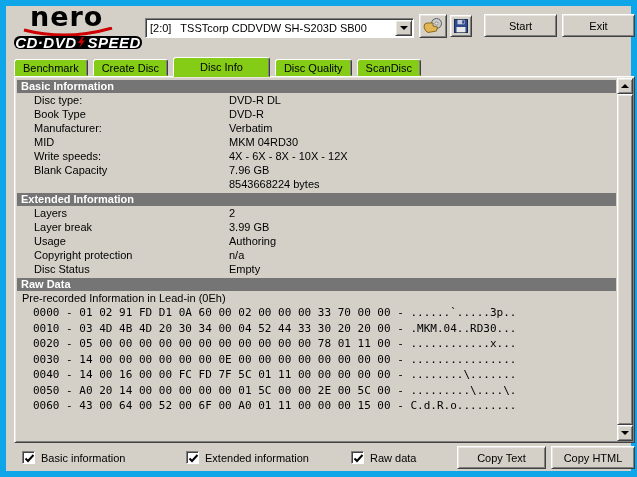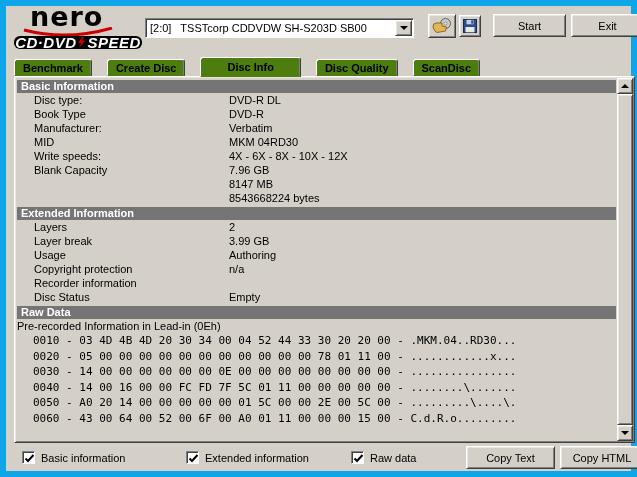--- a/index.html
+++ b/index.html
@@ -28,49 +28,49 @@
   .combo { position: absolute; left: 139px; top: 12px; width: 269px; height: 20px; background: #fff; }
   .combo-text { position: absolute; left: 4px; top: 2px; right: 20px; white-space: pre;
                 overflow: hidden; line-height: 14px; }
   .combo-btn { position: absolute; top: 1px; right: 1px; width: 17px; bottom: 1px;
                display: flex; align-items: center; justify-content: center; cursor: default; }
   .arr-down { width: 0; height: 0; border-left: 4px solid transparent; border-right: 4px solid transparent;
               border-top: 4px solid #000; }
   .arr-up   { width: 0; height: 0; border-left: 4px solid transparent; border-right: 4px solid transparent;
               border-bottom: 4px solid #000; }
 
-  button { font-family: "Liberation Sans", sans-serif; font-size: 11px; color: #000; cursor: default; margin-left: 9px; }
+  button { font-family: "Liberation Sans", sans-serif; font-size: 11px; color: #000; cursor: default; }
   .tool-btn { position: absolute; display: flex; align-items: center; justify-content: center; }
   .tool-btn.t1 { left: 413px; top: 8px;  width: 28px; height: 24px; }
   .tool-btn.t2 { left: 444px; top: 9px;  width: 22px; height: 22px; }
   .push-btn { text-align: center; }
   .start-btn { position: absolute; left: 478px; top: 8px; width: 73px; height: 23px; }
   .exit-btn  { position: absolute; left: 556px; top: 8px; width: 73px; height: 23px; }
 
   
   .tabs { position: absolute; left: 8px; top: 51px; height: 19px; display: flex; align-items: flex-end; z-index: 5; }
-  .tab { height: 17px; line-height: 16px; padding: 0 8px; background: #4d7c0f;
+  .tab { height: 17px; line-height: 16px; padding: 0 8px; background: #84cc16;
          border: 1px solid; border-color: #ffffff #404040 transparent #ffffff;
-         box-shadow: inset -1px 0 0 #808080; border-radius: 3px 3px 0 0; margin-right: 15px; font-weight: bold; }
+         box-shadow: inset -1px 0 0 #808080; border-radius: 3px 3px 0 0; margin-right: 5px; }
   .tab.selected { height: 20px; line-height: 19px; padding: 0 26px; margin-bottom: -1px; z-index: 6; position: relative; }
 
   
   .page { position: absolute; left: 8px; top: 70px; width: 621px; height: 367px; z-index: 1; }
   .content { position: absolute; left: 2px; top: 2px; right: 18px; bottom: 2px;
              background: #d4d0c8; overflow: hidden; padding-top: 1px; }
 
   .sec-hdr { height: 13px; line-height: 13px; background: #757575; color: #fff;
              font-weight: bold; padding-left: 4px; }
   .sec-hdr.gap { margin-top: 2px; }
 
   .info-row { position: relative; height: 14px; line-height: 14px; }
   .info-row .lbl { position: absolute; left: 17px; white-space: nowrap; }
   .info-row .val { position: absolute; left: 212px; white-space: nowrap; }
 
-  .raw-sub { height: 14px; line-height: 14px; }
+  .raw-sub { height: 14px; line-height: 14px; padding-left: 5px; }
   .hex { padding-left: 16px; font-family: "DejaVu Sans Mono", monospace; font-size: 11px; }
   .hex-line { height: 15.5px; line-height: 15.5px; white-space: pre; }
 
   
   .scrollbar { position: absolute; top: 1px; right: 1px; bottom: 1px; width: 16px; background: #ece9e2; }
   .sb-btn { position: absolute; left: 0; width: 16px; height: 16px;
             display: flex; align-items: center; justify-content: center; }
   .sb-btn.up { top: 0; } .sb-btn.down { bottom: 0; }
   .sb-thumb { position: absolute; left: 0; top: 16px; bottom: 16px; width: 16px; }
 
@@ -162,24 +162,20 @@
       <div class="info-row">
         <span class="lbl">Write speeds:</span>
         <span class="val">4X - 6X - 8X - 10X - 12X</span>
       </div>
       <div class="info-row">
         <span class="lbl">Blank Capacity</span>
         <span class="val">7.96 GB</span>
       </div>
       <div class="info-row">
         <span class="lbl"></span>
-        <span class="val">8147 MB</span>
-      </div>
-      <div class="info-row">
-        <span class="lbl"></span>
         <span class="val">8543668224 bytes</span>
       </div>
 
       <div class="sec-hdr gap">Extended Information</div>
 
       <div class="info-row">
         <span class="lbl">Layers</span>
         <span class="val">2</span>
       </div>
       <div class="info-row">
@@ -188,32 +184,29 @@
       </div>
       <div class="info-row">
         <span class="lbl">Usage</span>
         <span class="val">Authoring</span>
       </div>
       <div class="info-row">
         <span class="lbl">Copyright protection</span>
         <span class="val">n/a</span>
       </div>
       <div class="info-row">
-        <span class="lbl">Recorder information</span>
-        <span class="val"></span>
-      </div>
-      <div class="info-row">
         <span class="lbl">Disc Status</span>
         <span class="val">Empty</span>
       </div>
 
       <div class="sec-hdr gap">Raw Data</div>
       <div class="raw-sub">Pre-recorded Information in Lead-in (0Eh)</div>
 
       <div class="hex">
+        <div class="hex-line">0000 - 01 02 91 FD D1 0A 60 00 02 00 00 00 33 70 00 00 - ......`.....3p..</div>
         <div class="hex-line">0010 - 03 4D 4B 4D 20 30 34 00 04 52 44 33 30 20 20 00 - .MKM.04..RD30...</div>
         <div class="hex-line">0020 - 05 00 00 00 00 00 00 00 00 00 00 00 78 01 11 00 - ............x...</div>
         <div class="hex-line">0030 - 14 00 00 00 00 00 00 0E 00 00 00 00 00 00 00 00 - ................</div>
         <div class="hex-line">0040 - 14 00 16 00 00 FC FD 7F 5C 01 11 00 00 00 00 00 - ........\.......</div>
         <div class="hex-line">0050 - A0 20 14 00 00 00 00 00 01 5C 00 00 2E 00 5C 00 - .........\....\.</div>
         <div class="hex-line">0060 - 43 00 64 00 52 00 6F 00 A0 01 11 00 00 00 15 00 - C.d.R.o.........</div>
       </div>
     </div>
 
     <div class="scrollbar">

